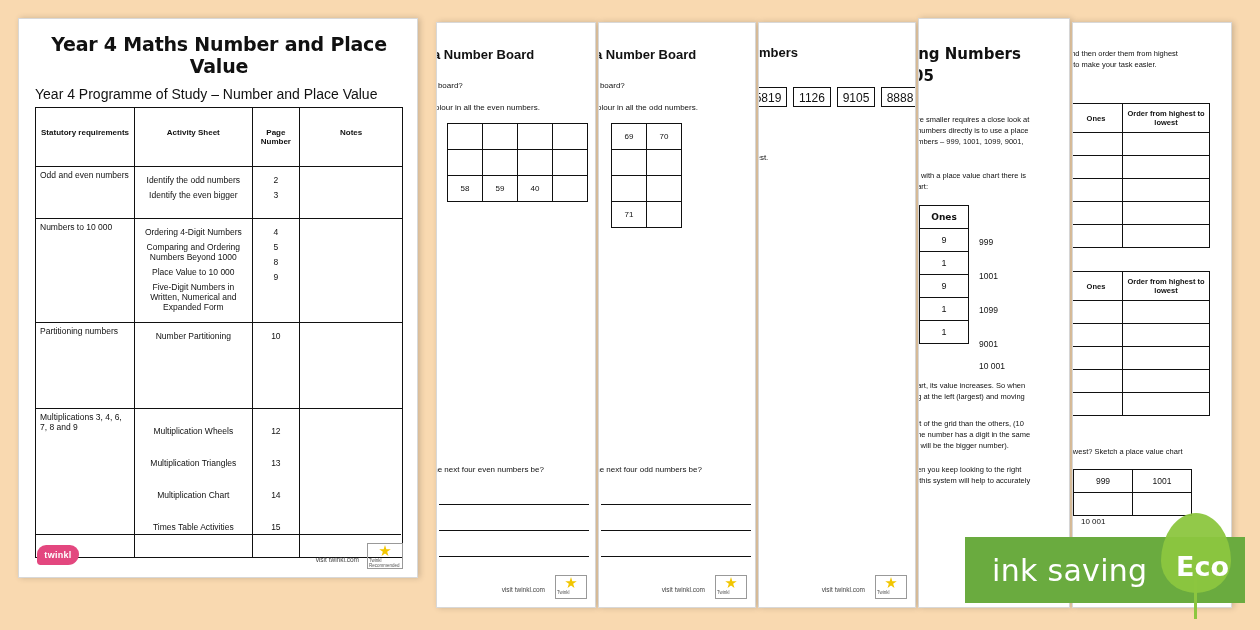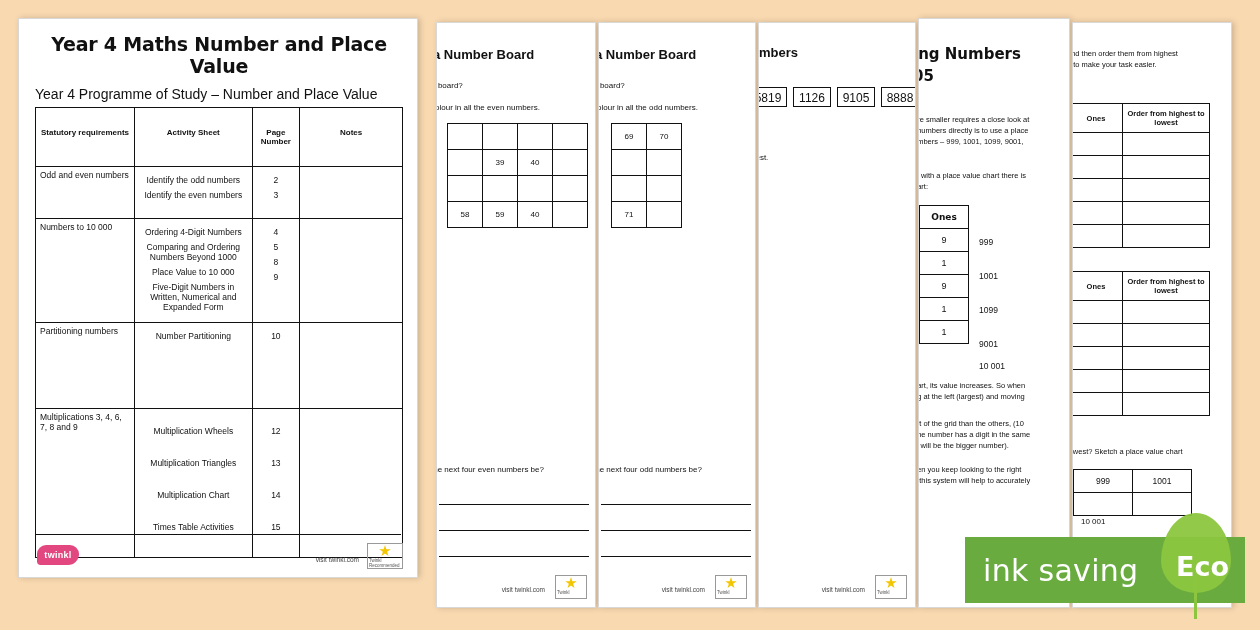--- a/index.html
+++ b/index.html
@@ -229,21 +229,21 @@
     left: 0; top: 0;
     width: 280px; height: 66px;
     background: #6aab3f;
     display: flex;
     align-items: center;
   }
   #eco .eco-text {
     color: #ffffff;
     font-size: 30px;
     font-family: "DejaVu Sans", sans-serif;
-    padding-left: 18px;
+    padding-left: 27px;
     letter-spacing: 0.3px;
   }
   #eco .eco-word {
     position: absolute;
     right: 16px; top: 14px;
     color: #ffffff;
     font-size: 27px;
     font-family: "DejaVu Sans", sans-serif;
     font-weight: bold;
   }
@@ -284,21 +284,21 @@
             <th class="c-act">Activity Sheet</th>
             <th class="c-pg">Page Number</th>
             <th class="c-not">Notes</th>
           </tr>
         </thead>
         <tbody>
           <tr style="height:52px">
             <td>Odd and even numbers</td>
             <td class="c-act">
               <div class="act-line">Identify the odd numbers</div>
-              <div class="act-line">Identify the even numbers</div>
+              <div class="act-line">Identify the even bigger</div>
             </td>
             <td class="c-pg">
               <div class="pg-line">2</div>
               <div class="pg-line">3</div>
             </td>
             <td></td>
           </tr>
           <tr style="height:104px">
             <td>
               <div>Numbers to 10 000</div>
@@ -371,26 +371,20 @@
       <table class="grid-tbl">
         <tbody>
             <tr>
           <td></td>
           <td></td>
           <td></td>
           <td></td>
         </tr>
         <tr>
           <td></td>
-          <td>39</td>
-          <td>40</td>
-          <td></td>
-        </tr>
-        <tr>
-          <td></td>
           <td></td>
           <td></td>
           <td></td>
         </tr>
         <tr>
           <td>58</td>
           <td>59</td>
           <td>40</td>
           <td></td>
         </tr>

